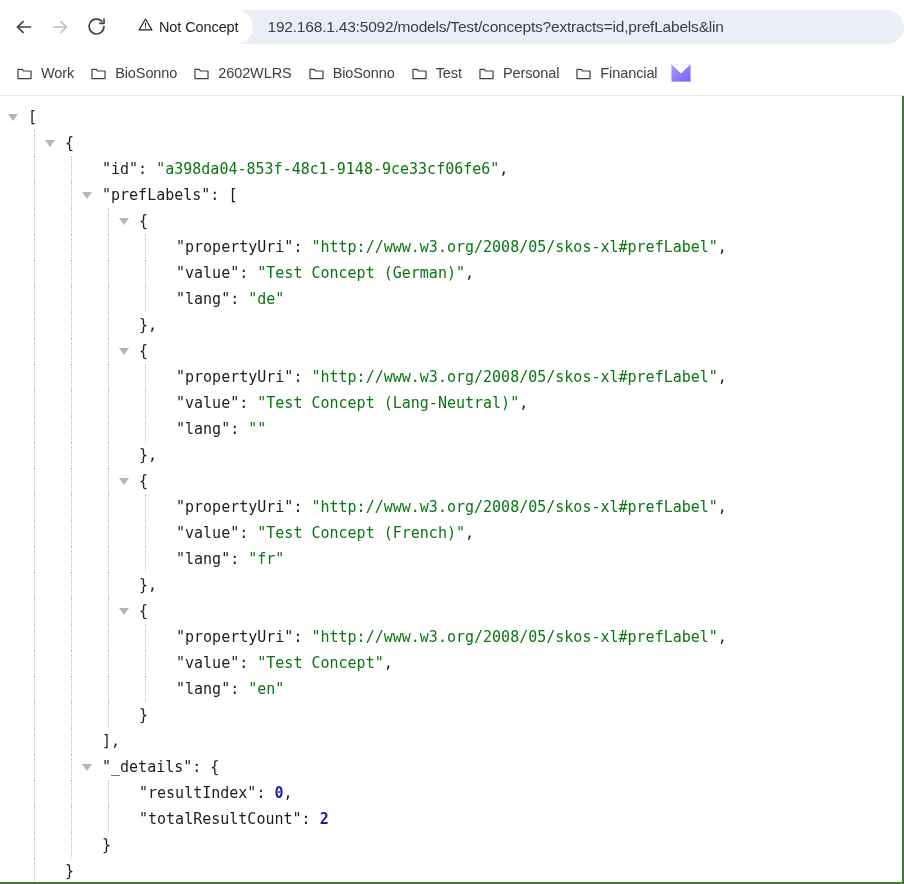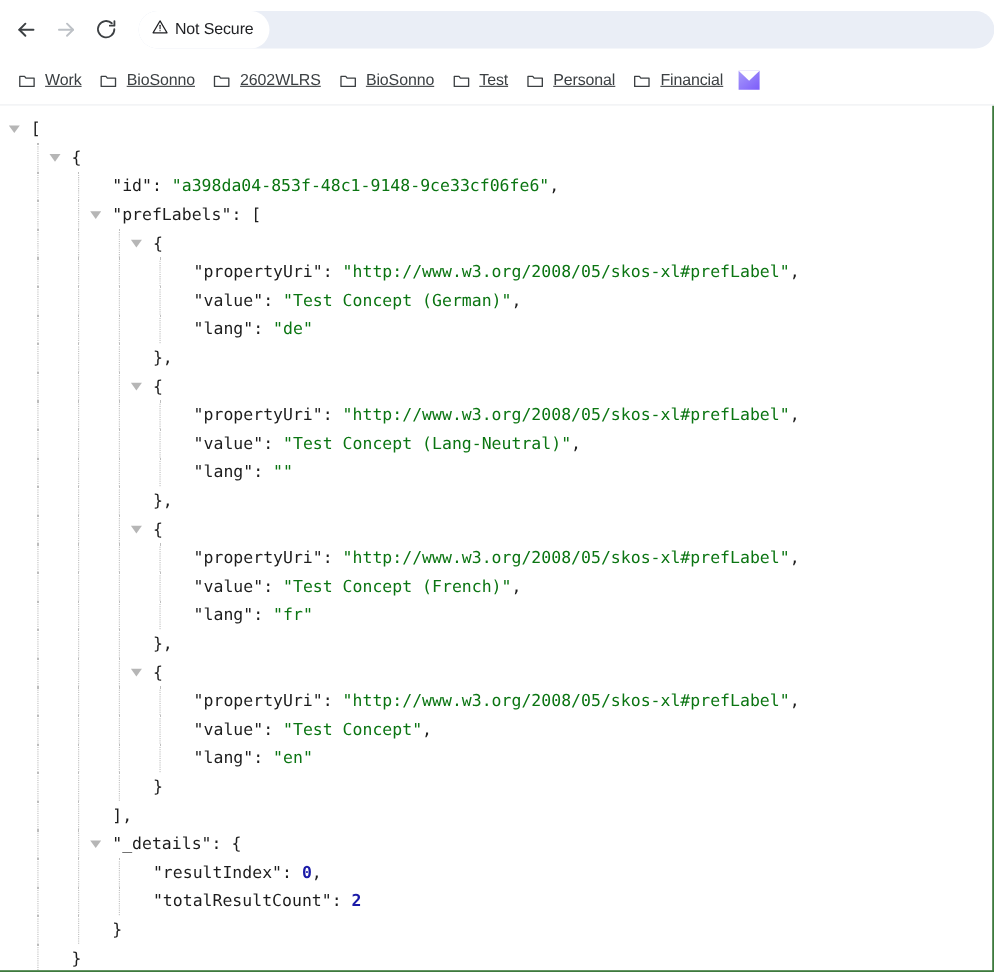--- a/index.html
+++ b/index.html
@@ -99,21 +99,20 @@
     gap: 8px;
     padding: 5px 8px;
     border-radius: 6px;
     flex: 0 0 auto;
     white-space: nowrap;
   }
   .bookmark .bm-label {
     font-size: 14.5px;
     color: #3c4043;
     letter-spacing: -0.1px;
-    text-decoration: underline;
   }
   .folder-icon svg, .fav-icon svg { display: block; }
 
   .chrome-divider {
     position: absolute;
     left: 0; right: 0;
     top: 95px;
     height: 1px;
     background: #e8eaed;
   }
@@ -214,22 +213,23 @@
 
     <div class="omnibox">
       <div class="security-chip">
         <span>
           <svg width="15" height="15" viewBox="0 0 24 24" fill="none" stroke="#202124" stroke-width="1.7" stroke-linecap="round" stroke-linejoin="round">
             <path d="M12 3.2 1.8 20.6h20.4z"></path>
             <line x1="12" y1="9.5" x2="12" y2="14.5"></line>
             <line x1="12" y1="17.3" x2="12" y2="17.4"></line>
           </svg>
         </span>
-        <span class="chip-label">Not Secure</span>
+        <span class="chip-label">Not Concept</span>
       </div>
+      <div class="url-text">192.168.1.43:5092/models/Test/concepts?extracts=id,prefLabels&amp;lin</div>
     </div>
   </div>
 
   <div class="bookmarks-bar">
     <div class="bookmark">
       <span class="folder-icon">
         <svg width="17" height="17" viewBox="0 0 24 24" fill="none" stroke="#3c4043" stroke-width="1.7" stroke-linejoin="round">
           <path d="M2.8 19.2V6.3h6.1l1.8 2.2h10.5v10.7z"></path>
         </svg>
       </span>

